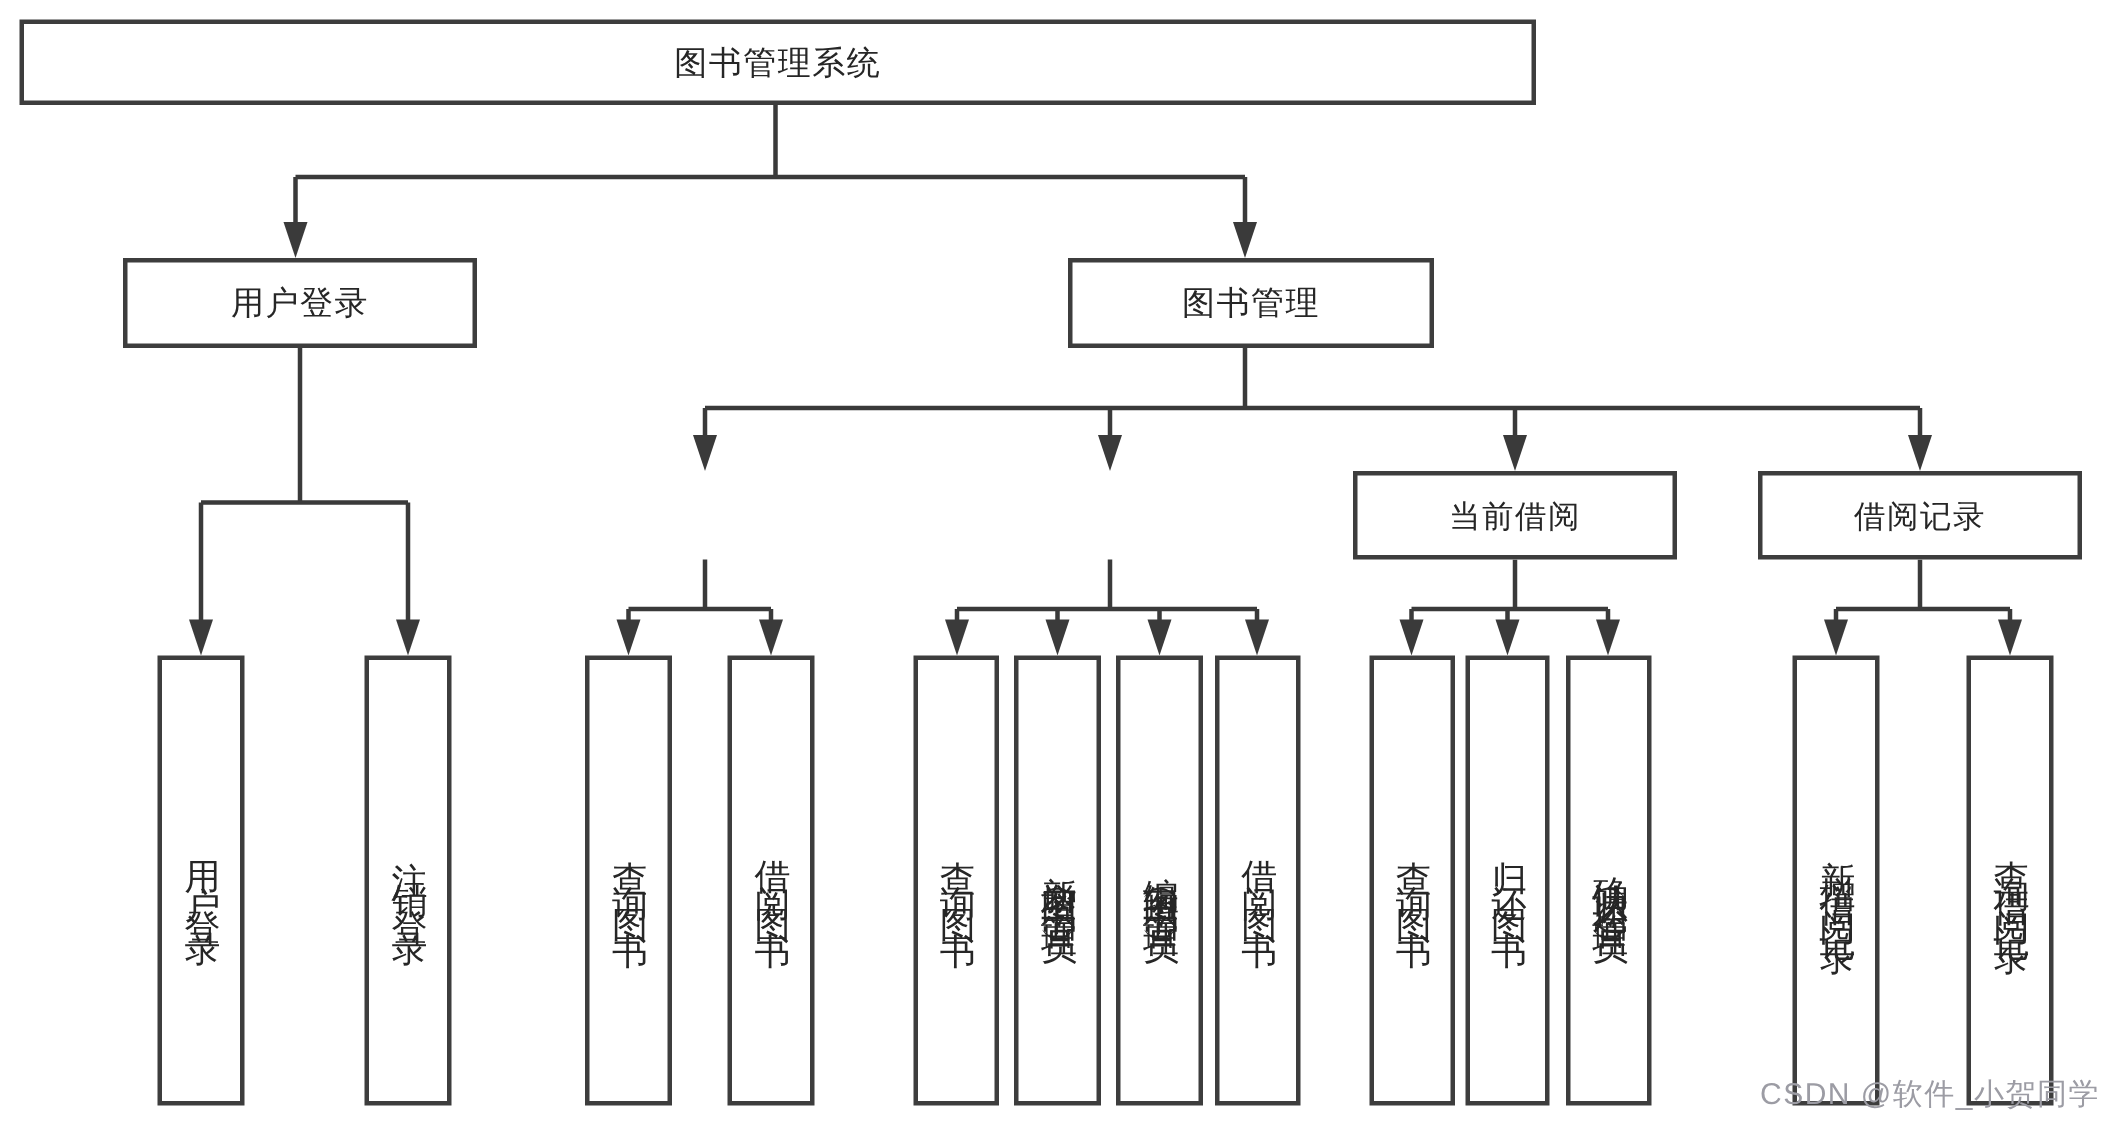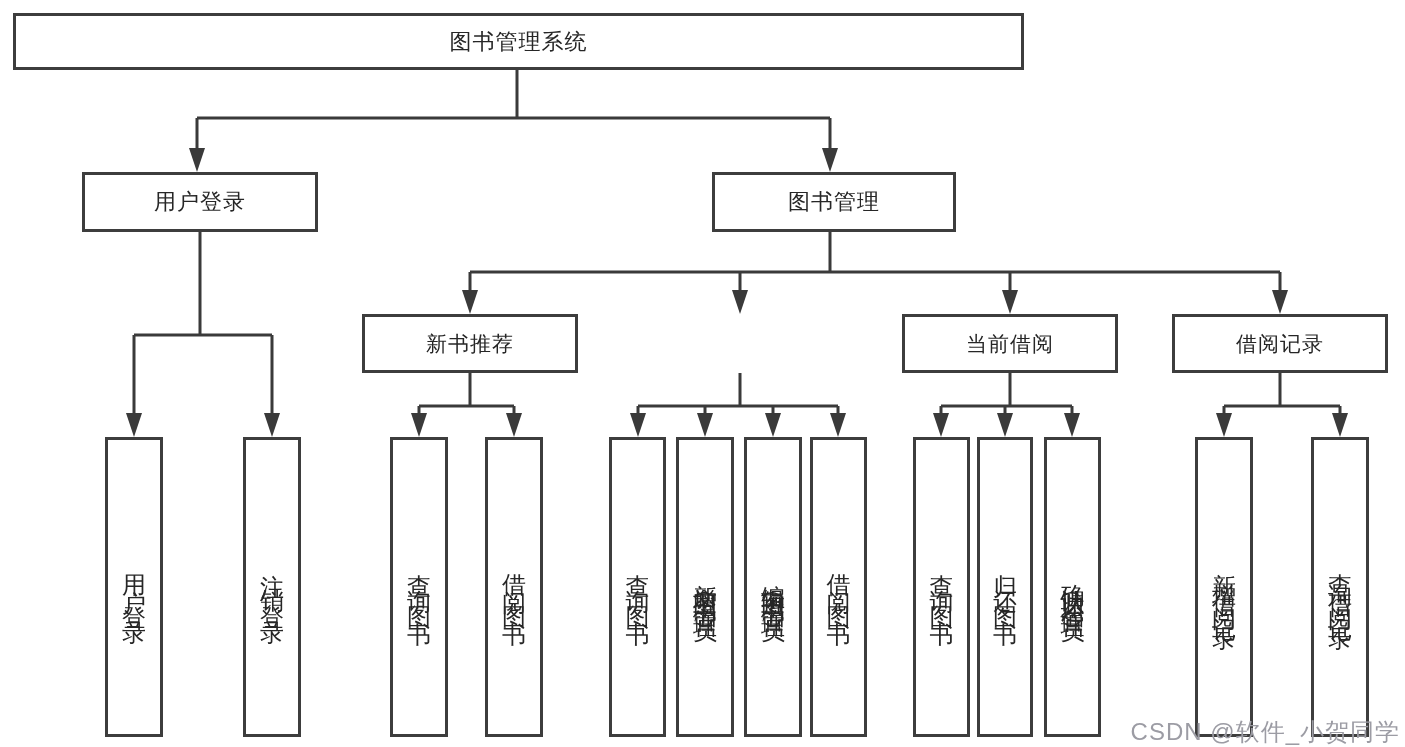--- a/index.html
+++ b/index.html
@@ -40,21 +40,21 @@
     font-size:24px;
     color:var(--text,#262626);
     line-height:1;
   }
   .v-short .vlabel{letter-spacing:16px;}
   .v-med .vlabel{letter-spacing:11px;}
   .v-long .vlabel{letter-spacing:5px;}
   .watermark{
     position:absolute;
     right:5px;top:716px;
-    font-size:24px;
+    font-size:20px;
     color:var(--watermark,#9c9ca4);
     letter-spacing:1px;
     z-index:5;
     white-space:nowrap;
   }
 </style>
 </head>
 <body>
 
 <div class="canvas">
@@ -99,23 +99,20 @@
     <span class="hlabel">图书管理系统</span>
   </div>
 
   <div class="box hbox" style="left:82px;top:172px;width:236px;height:60px">
     <span class="hlabel">用户登录</span>
   </div>
   <div class="box hbox" style="left:712px;top:172px;width:244px;height:60px">
     <span class="hlabel">图书管理</span>
   </div>
 
-  <div class="box hbox group" style="left:362px;top:314px;width:216px;height:59px">
-    <span class="hlabel">新书推荐</span>
-  </div>
   <div class="box hbox group" style="left:1172px;top:314px;width:216px;height:59px">
     <span class="hlabel">借阅记录</span>
   </div>
   <div class="box hbox group" style="left:902px;top:314px;width:216px;height:59px">
     <span class="hlabel">当前借阅</span>
   </div>
 
   <div class="box vbox v-short" style="left:105px;top:437px;width:58px;height:300px">
     <span class="vlabel">用户登录</span>
   </div>

